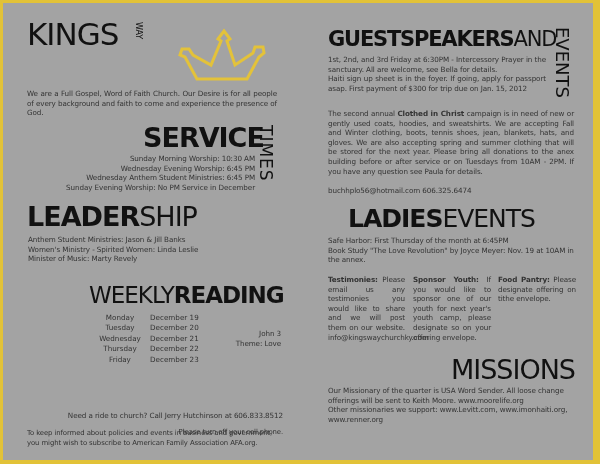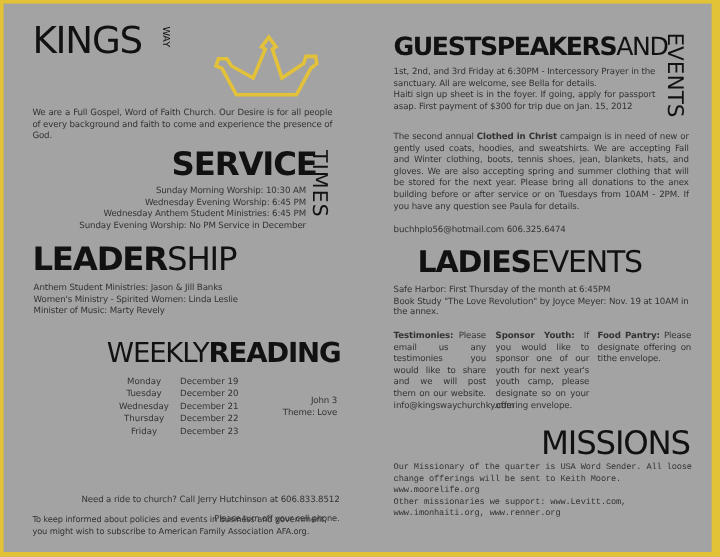--- a/index.html
+++ b/index.html
@@ -113,18 +113,18 @@
     <b>Testimonies:</b><span> Please email us any testimonies you would like to share and we will post them on our website. info@kingswaychurchky.com</span>
   </div>
   <div class="abs txt just" style="left:410px;top:272px;width:78px;">
     <b>Sponsor Youth:</b><span> If you would like to sponsor one of our youth for next year's youth camp, please designate so on your offering envelope.</span>
   </div>
   <div class="abs txt just" style="left:495px;top:272px;width:78px;">
     <b>Food Pantry:</b><span> Please designate offering on tithe envelope.</span>
   </div>
 
   <div class="abs hdr right" style="left:420px;top:353px;width:152px;font-size:27px;line-height:28px;">MISSIONS</div>
-  <div class="abs txt" style="left:325px;top:383px;width:250px;font-family:Liberation Mono, monospace;">
+  <div class="abs txt" style="left:325px;top:383px;width:250px;">
     <div>Our Missionary of the quarter is USA Word Sender. All loose change offerings will be sent to Keith Moore. www.moorelife.org</div>
     <div>Other missionaries we support: www.Levitt.com, www.imonhaiti.org, www.renner.org</div>
   </div>
 
 </div>
 
 </body></html>

